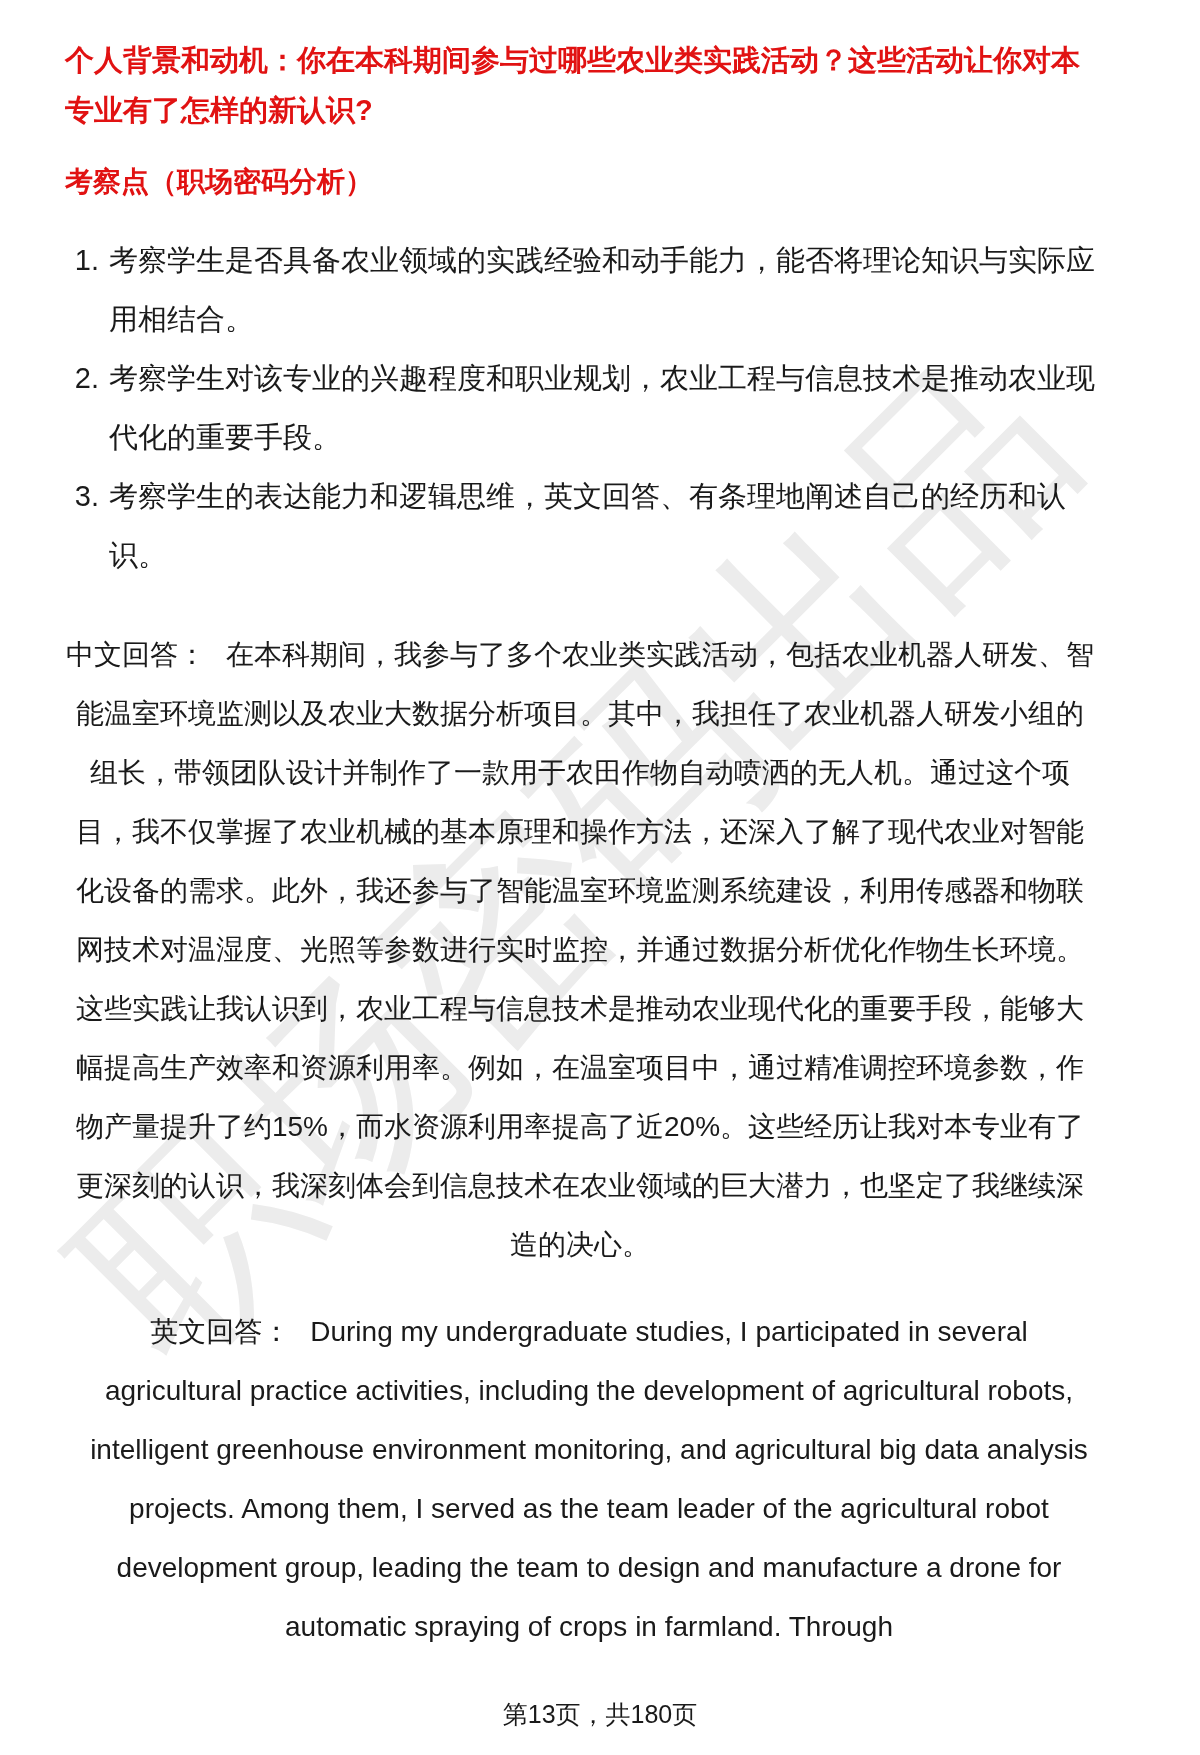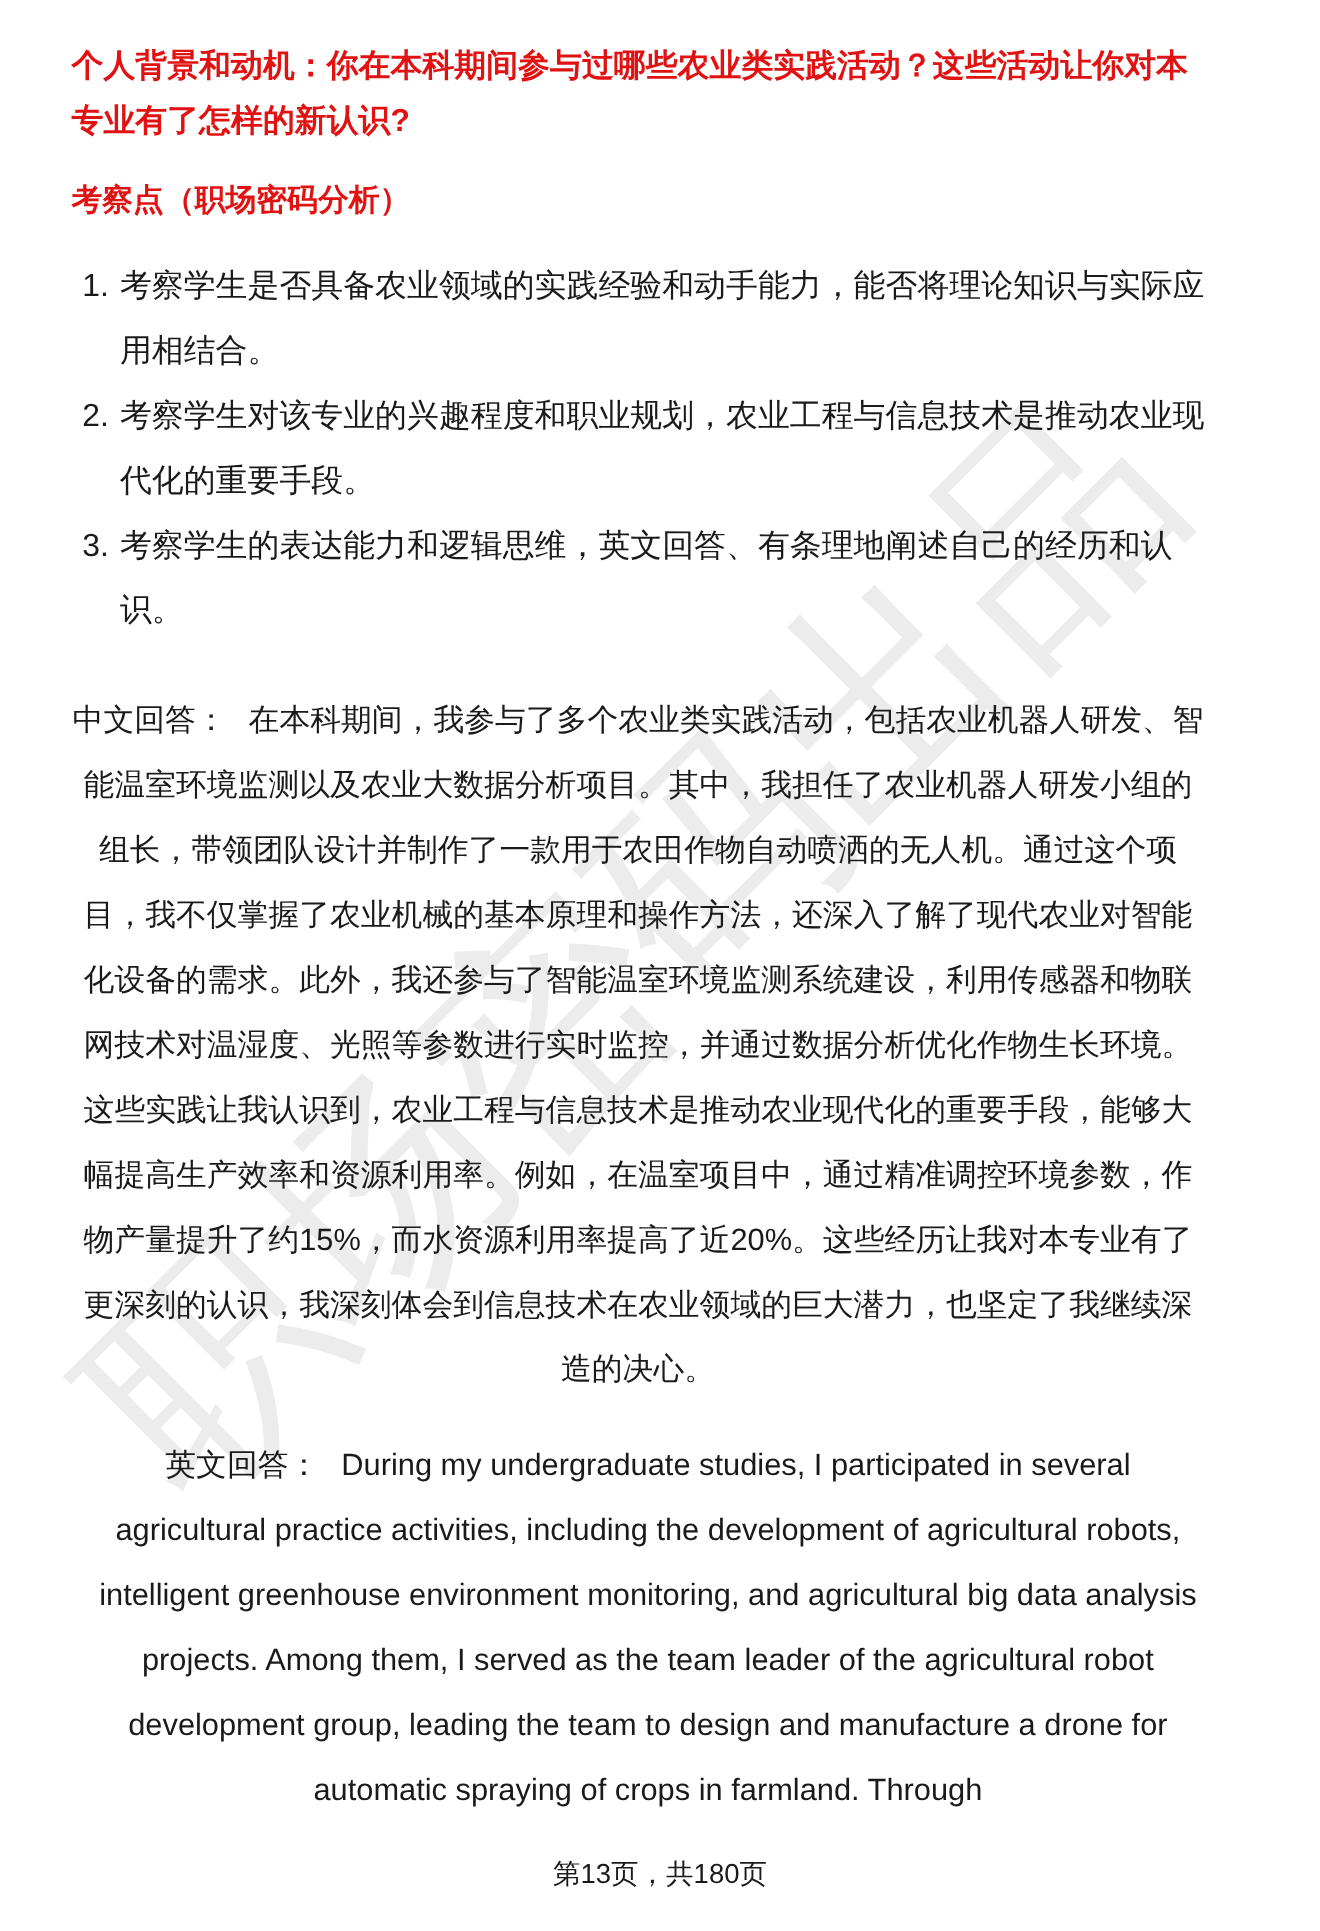--- a/index.html
+++ b/index.html
@@ -51,21 +51,21 @@
   .answer {
     margin:40px 0 0 0;
     font-size:28px;
     line-height:59px;
     text-align:center;
   }
   .answer.en { margin-top:28px;margin-left:18px; }
   .answer .label { margin-right:20px; }
   .page-footer {
     position:absolute;
-    bottom:35px; left:0;
+    bottom:24px; left:0;
     width:100%;
     text-align:center;
     font-size:25px;
     color:#1a1a1a;
     z-index:1;
   }
 </style>
 </head>
 <body>
 

